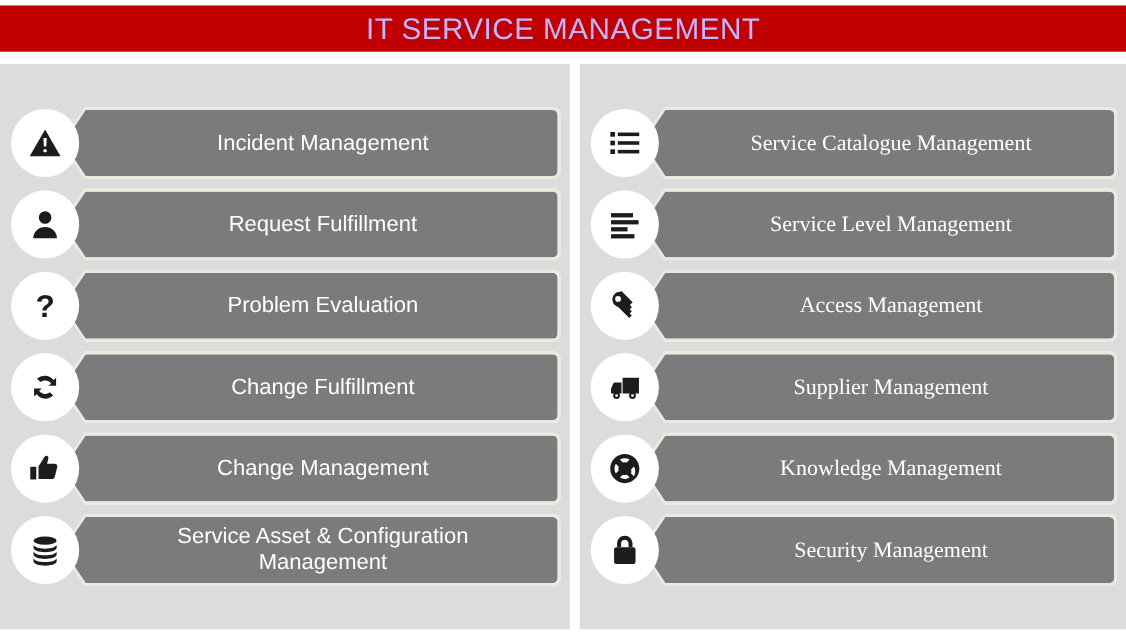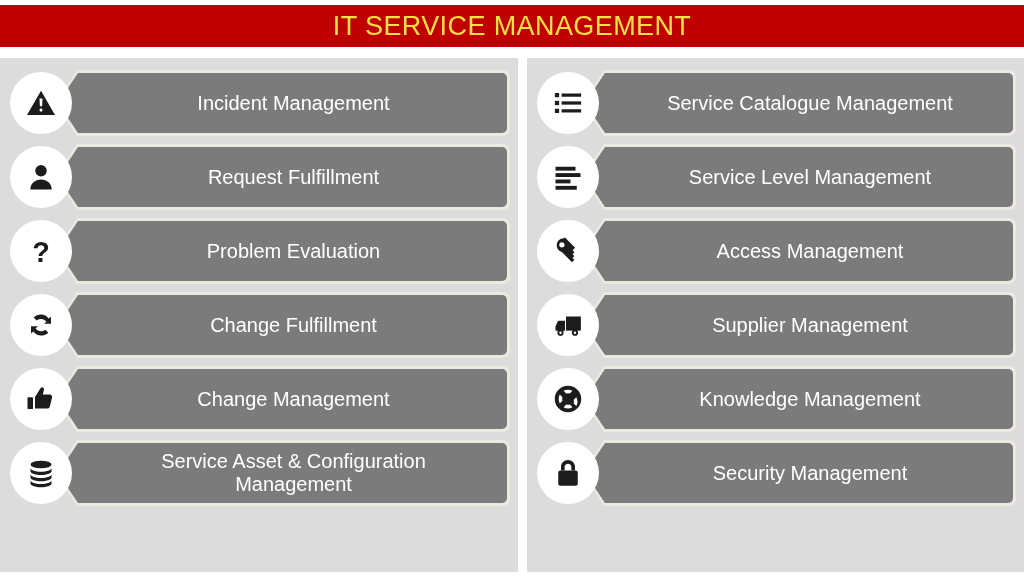--- a/index.html
+++ b/index.html
@@ -27,21 +27,21 @@
     left: 0;
     top: 5px;
     width: 1024px;
     height: 42px;
     background: #c00000;
     display: flex;
     align-items: center;
     justify-content: center;
   }
   .title-text {
-    color: #fde047;
+    color: #c4b5fd;
     font-size: 27px;
     font-weight: 400;
     letter-spacing: 0.4px;
     line-height: 1;
     white-space: nowrap;
   }
 
   
   .columns {
     position: absolute;
@@ -49,27 +49,27 @@
     top: 58px;
     width: 1024px;
     height: 514px;
     display: flex;
   }
   .panel {
     background: #dcdcdc;
     position: relative;
     display: flex;
     flex-direction: column;
-    justify-content: flex-start;
+    justify-content: center;
     padding: 8px 0 8px 0;
     box-sizing: border-box;
   }
   .panel-left  { width: 518px; }
   .panel-gap   { width: 9px; background: #ffffff; }
-  .panel-right { width: 497px; }
+  .panel-right { width: 497px; font-family: Liberation Serif, serif; }
 
   
   .row {
     position: relative;
     height: 74px;
     display: flex;
     align-items: center;
   }
 
   

